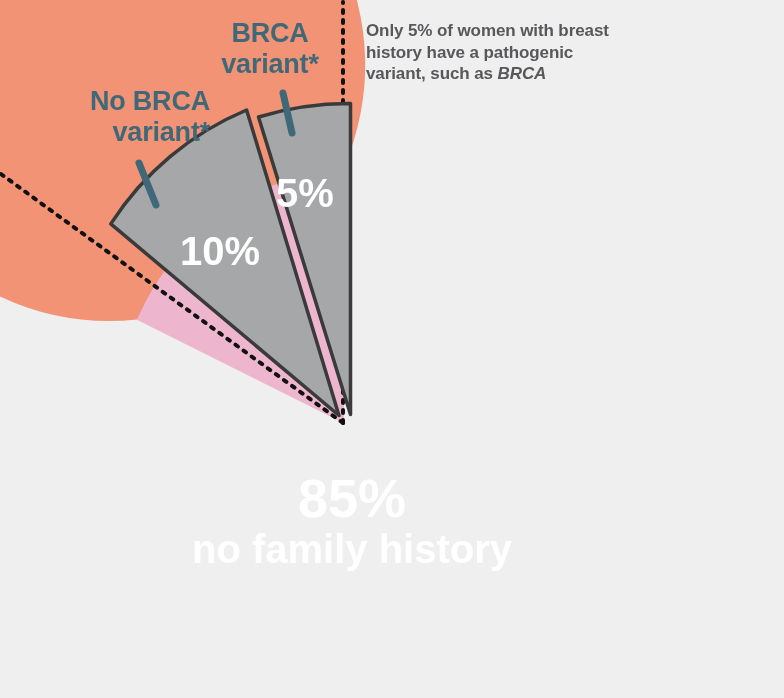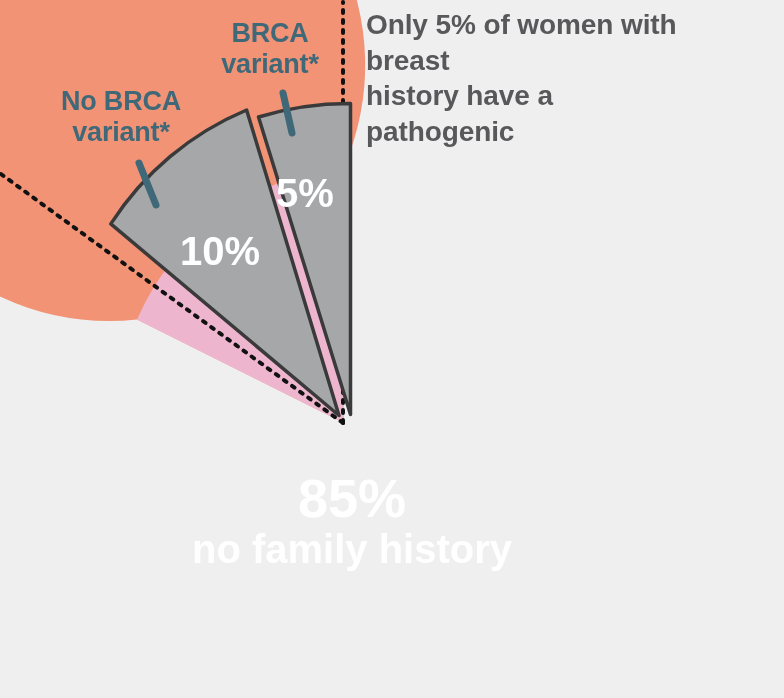--- a/index.html
+++ b/index.html
@@ -35,39 +35,39 @@
     position: absolute;
     font-family: "Liberation Sans", sans-serif;
     font-weight: bold;
     color: #3f6878;
     font-size: 27px;
     line-height: 1.16;
     letter-spacing: -0.2px;
     white-space: pre-line;
   }
   #label-no-brca {
-    left: 16px;
+    left: 0;
     top: 86px;
     width: 210px;
-    text-align: center;
+    text-align: right;
   }
   #label-brca {
     left: 196px;
     top: 18px;
     width: 148px;
     text-align: center;
   }
   #annotation-block {
     position: absolute;
     left: 366px;
-    top: 7px;
+    top: 20px;
     width: 342px;
     font-family: "Liberation Sans", sans-serif;
     font-weight: bold;
-    font-size: 28px;
+    font-size: 17px;
     line-height: 1.27;
     color: #58585a;
     letter-spacing: -0.1px;
   }
   #annotation-block .gene {
     font-style: italic;
   }
   .slice-label {
     font-family: "Liberation Sans", sans-serif;
     font-weight: bold;
@@ -126,15 +126,16 @@
 
   <div class="callout-text" id="label-no-brca" style="color: rgb(63, 104, 120);">No BRCA
 variant*</div>
 
   <div class="callout-text" id="label-brca" style="color: rgb(63, 104, 120);">BRCA
 variant*</div>
 
   <div id="annotation-block" style="color: rgb(88, 88, 90);">
     <div>Only 5% of women with breast</div>
     <div>history have a pathogenic</div>
+    <div><span>variant, such as </span><span class="gene">BRCA</span></div>
   </div>
 
 </div>
 
 </body></html>

